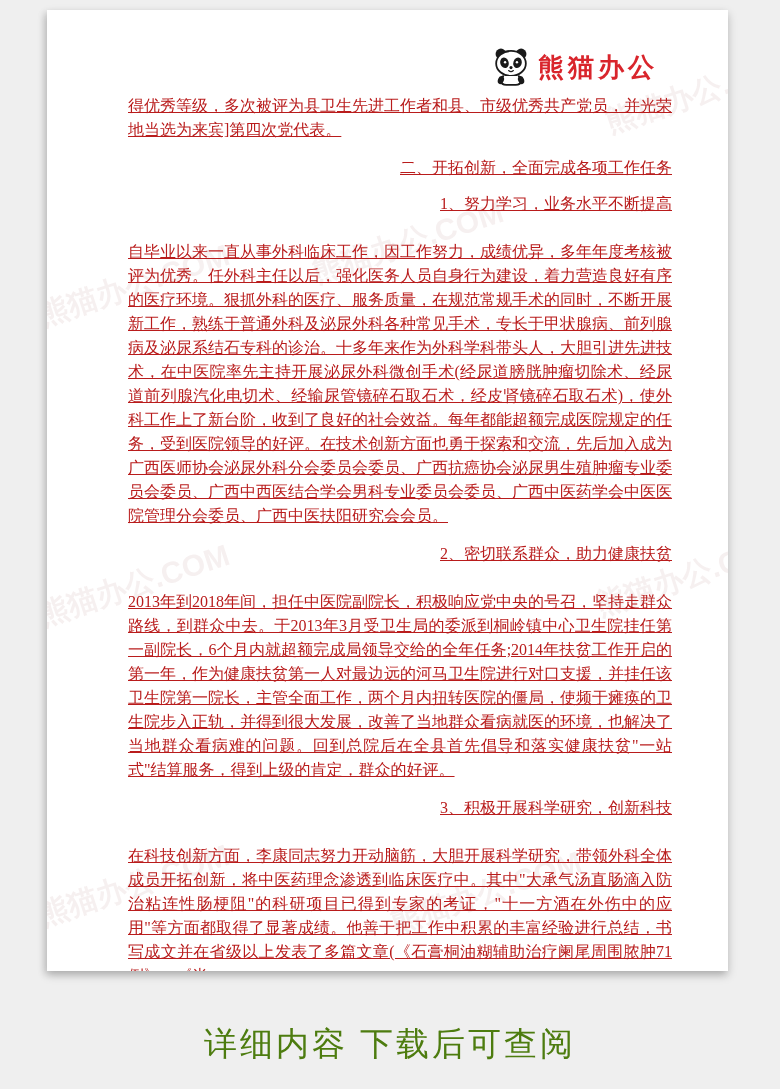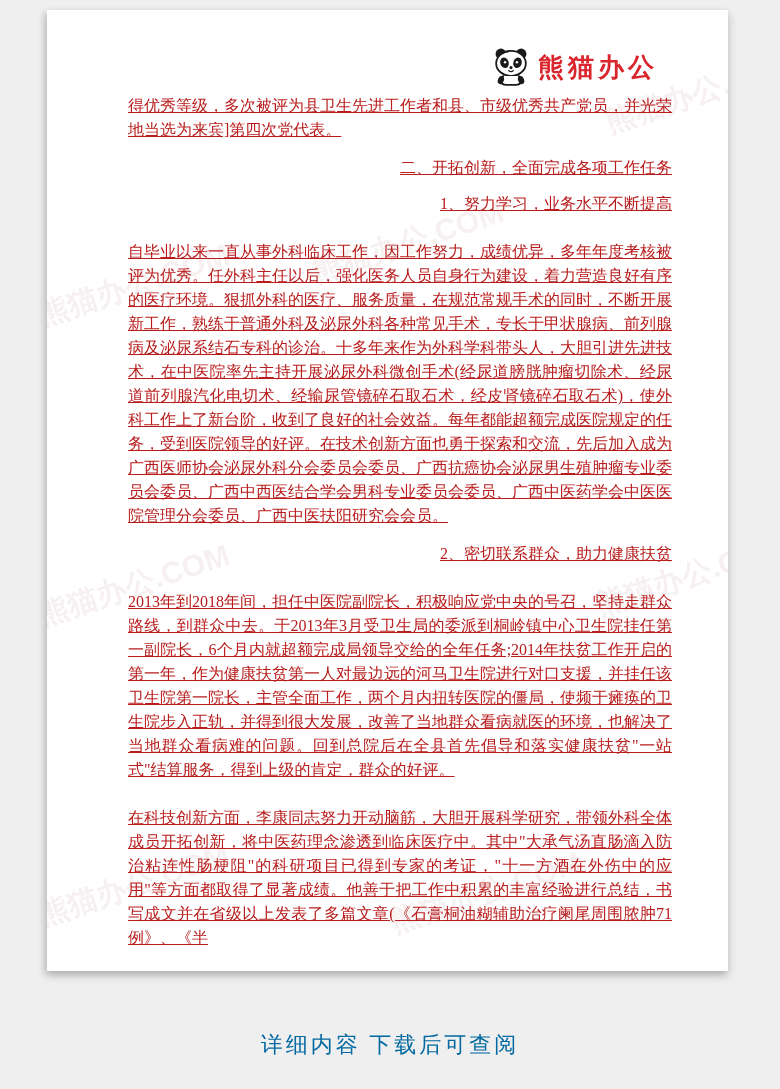--- a/index.html
+++ b/index.html
@@ -65,24 +65,24 @@
   }
 
   
   .footer-banner {
     position: absolute;
     left: 0; top: 1000px; width: 780px; height: 89px;
     display: flex; align-items: center; justify-content: center;
     background: #efefef;
   }
   .footer-banner .txt {
-    font-family: Liberation Serif, serif;
-    font-size: 22px;
+    font-family: Liberation Sans, sans-serif;
+    font-size: 33px;
     font-weight: 300;
-    color: #0369a1;
+    color: #4d7c0f;
     letter-spacing: 3px;
   }
 </style>
 </head>
 <body>
 
 <div class="stage">
 
   <div class="page">
 
@@ -114,20 +114,21 @@
         <span class="brand-text">熊猫办公</span>
       </div>
 
       <div class="doc">
         <p class="blk body">得优秀等级，多次被评为县卫生先进工作者和县、市级优秀共产党员，并光荣地当选为来宾]第四次党代表。</p>
         <p class="blk heading mt-h">二、开拓创新，全面完成各项工作任务</p>
         <p class="blk heading mt-h2">1、努力学习，业务水平不断提高</p>
         <p class="blk body mt-p">自毕业以来一直从事外科临床工作，因工作努力，成绩优异，多年年度考核被评为优秀。任外科主任以后，强化医务人员自身行为建设，着力营造良好有序的医疗环境。狠抓外科的医疗、服务质量，在规范常规手术的同时，不断开展新工作，熟练于普通外科及泌尿外科各种常见手术，专长于甲状腺病、前列腺病及泌尿系结石专科的诊治。十多年来作为外科学科带头人，大胆引进先进技术，在中医院率先主持开展泌尿外科微创手术(经尿道膀胱肿瘤切除术、经尿道前列腺汽化电切术、经输尿管镜碎石取石术，经皮肾镜碎石取石术)，使外科工作上了新台阶，收到了良好的社会效益。每年都能超额完成医院规定的任务，受到医院领导的好评。在技术创新方面也勇于探索和交流，先后加入成为广西医师协会泌尿外科分会委员会委员、广西抗癌协会泌尿男生殖肿瘤专业委员会委员、广西中西医结合学会男科专业委员会委员、广西中医药学会中医医院管理分会委员、广西中医扶阳研究会会员。</p>
         <p class="blk heading mt-h">2、密切联系群众，助力健康扶贫</p>
         <p class="blk body mt-p">2013年到2018年间，担任中医院副院长，积极响应党中央的号召，坚持走群众路线，到群众中去。于2013年3月受卫生局的委派到桐岭镇中心卫生院挂任第一副院长，6个月内就超额完成局领导交给的全年任务;2014年扶贫工作开启的第一年，作为健康扶贫第一人对最边远的河马卫生院进行对口支援，并挂任该卫生院第一院长，主管全面工作，两个月内扭转医院的僵局，使频于瘫痪的卫生院步入正轨，并得到很大发展，改善了当地群众看病就医的环境，也解决了当地群众看病难的问题。回到总院后在全县首先倡导和落实健康扶贫"一站式"结算服务，得到上级的肯定，群众的好评。</p>
+        <p class="blk heading mt-h">3、积极开展科学研究，创新科技</p>
         <p class="blk body mt-p">在科技创新方面，李康同志努力开动脑筋，大胆开展科学研究，带领外科全体成员开拓创新，将中医药理念渗透到临床医疗中。其中"大承气汤直肠滴入防治粘连性肠梗阻"的科研项目已得到专家的考证，"十一方酒在外伤中的应用"等方面都取得了显著成绩。他善于把工作中积累的丰富经验进行总结，书写成文并在省级以上发表了多篇文章(《石膏桐油糊辅助治疗阑尾周围脓肿71例》、《半</p>
       </div>
 
     </div>
   </div>
 
   <div class="footer-banner">
     <span class="txt">详细内容 下载后可查阅</span>
   </div>
 

